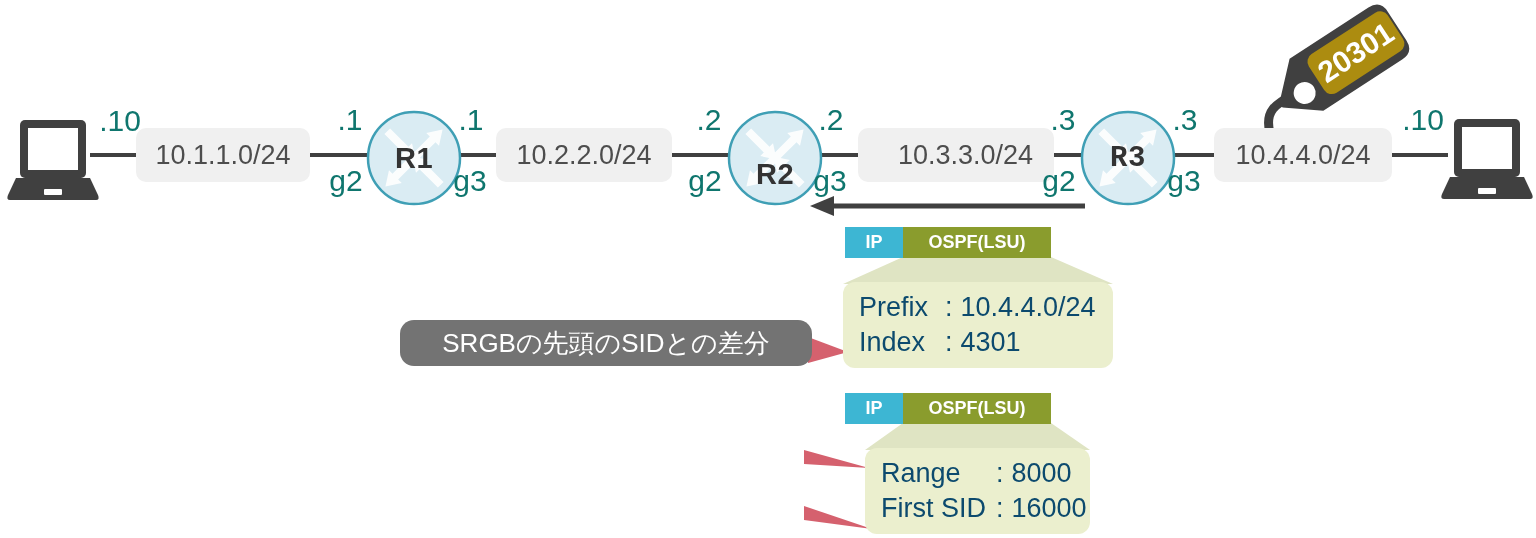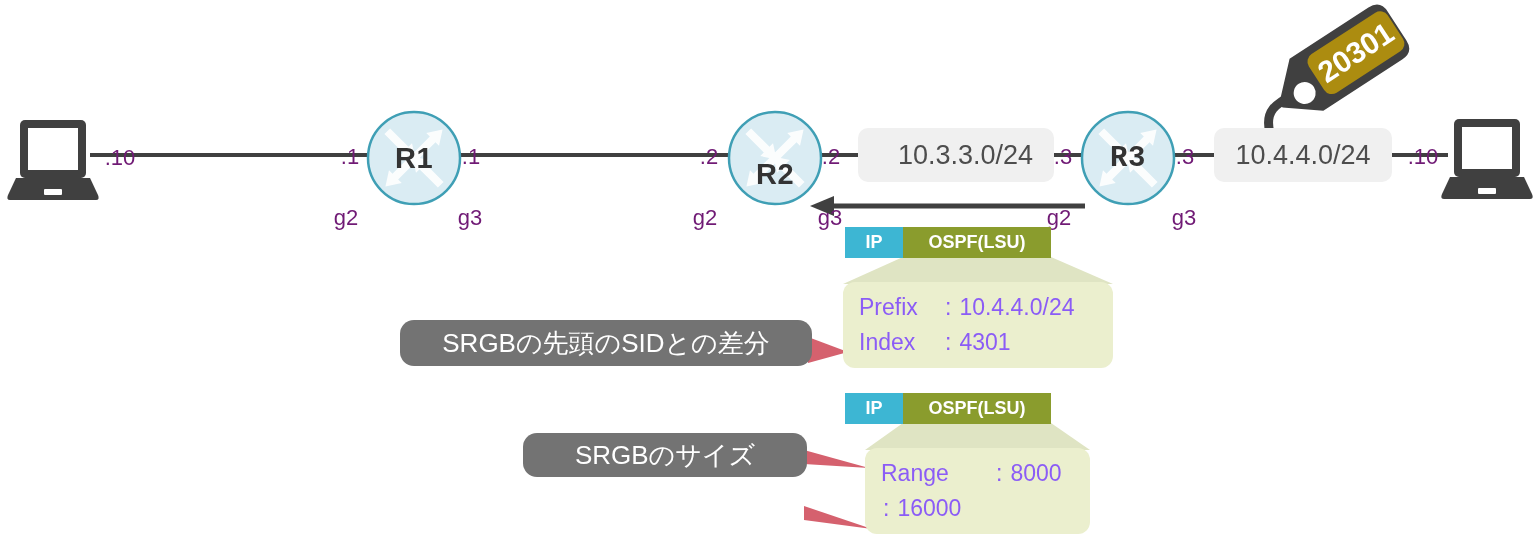--- a/index.html
+++ b/index.html
@@ -1,30 +1,30 @@
 <!DOCTYPE html>
 <html><head>
 <meta charset="utf-8">
 <style>
   html,body{margin:0;padding:0;background:#fff;}
   .stage{position:relative;width:1536px;height:538px;background:#ffffff;
          font-family:"Liberation Sans",sans-serif;overflow:hidden;}
   svg.layer{position:absolute;left:0;top:0;}
   .segbox{position:absolute;top:128px;height:54px;background:#f0f0f0;border-radius:10px;
           color:#4d4d4d;font-size:27px;line-height:54px;text-align:center;}
-  .iface{position:absolute;color:#701a75;font-size:22px;transform:translate(-50%,-50%);
-         white-space:nowrap;margin-top:37px;}
+  .iface{position:absolute;color:#0f766e;font-size:30px;transform:translate(-50%,-50%);
+         white-space:nowrap;}
   .rname{position:absolute;transform:translate(-50%,-50%);font-size:29px;font-weight:bold;
          color:#333333;letter-spacing:0.5px;}
   .hdr{position:absolute;height:31px;color:#ffffff;font-weight:bold;font-size:18px;
        text-align:center;line-height:31px;}
   .hdr.ip{background:#3db6d3;}
   .hdr.ospf{background:#8a9c2d;}
-  .detail{position:absolute;background:#ebefce;border-radius:12px;color:#8b5cf6;
-          font-size:23px;padding:8px 0 4px 16px;box-sizing:border-box;}
+  .detail{position:absolute;background:#ebefce;border-radius:12px;color:#0c4a6e;
+          font-size:27px;padding:8px 0 4px 16px;box-sizing:border-box;}
   .field{display:flex;line-height:35px;white-space:nowrap;}
   .fcolon{padding:0 8px 0 2px;}
   .callout{position:absolute;background:#737373;border-radius:14px;color:#ffffff;
            text-align:center;font-size:26px;white-space:nowrap;}
 </style>
 </head>
 <body>
 
 <div class="stage">
 
@@ -112,20 +112,22 @@
     </g>
 
     <polygon points="903,257 1051,257 1113,284 843,284" fill="#dfe4c3"></polygon>
     <polygon points="903,423 1051,423 1090,450 865,450" fill="#dfe4c3"></polygon>
 
     <polygon points="808,337 848,352 808,363" fill="#d5616e"></polygon>
     <polygon points="804,450 869,468 804,464" fill="#d5616e"></polygon>
     <polygon points="804,506 872,529 804,520" fill="#d5616e"></polygon>
   </svg>
 
+  <div class="segbox" style="left:136px;width:174px;">10.1.1.0/24</div>
+  <div class="segbox" style="left:496px;width:176px;">10.2.2.0/24</div>
   <div class="segbox" style="left:858px;width:177px;padding-left:19px;">10.3.3.0/24</div>
   <div class="segbox" style="left:1214px;width:178px;">10.4.4.0/24</div>
 
   <div class="rname" style="left:414px;top:158px;">R1</div>
   <div class="rname" style="left:775px;top:158px;margin-top:16px;">R2</div>
   <div class="rname" style="left:1128px;top:158px;font-family:Liberation Mono, monospace;">R3</div>
 
   <div class="iface" style="left:120px;top:121px;">.10</div>
   <div class="iface" style="left:350px;top:120px;">.1</div>
   <div class="iface" style="left:346px;top:181px;">g2</div>
@@ -160,21 +162,21 @@
   <div class="hdr ip" style="left:845px;top:393px;width:58px;">IP</div>
   <div class="hdr ospf" style="left:903px;top:393px;width:148px;">OSPF(LSU)</div>
 
   <div class="detail" style="left:865px;top:448px;width:225px;height:86px;">
     <div class="field">
       <span class="flabel" style="width:113px;">Range</span>
         <span class="fcolon">:</span>
         <span class="fvalue">8000</span>
     </div>
     <div class="field">
+      <span class="flabel" style="width:113px;">First SID</span>
         <span class="fcolon">:</span>
         <span class="fvalue">16000</span>
     </div>
   </div>
 
   <div class="callout" style="left:400px;top:320px;width:412px;height:46px;line-height:46px;">SRGBの先頭のSIDとの差分</div>
-  <div class="callout" style="left:523px;top:433px;width:284px;height:44px;line-height:44px;">SRGBのサイズ</div>
 
 </div>
 
 </body></html>

